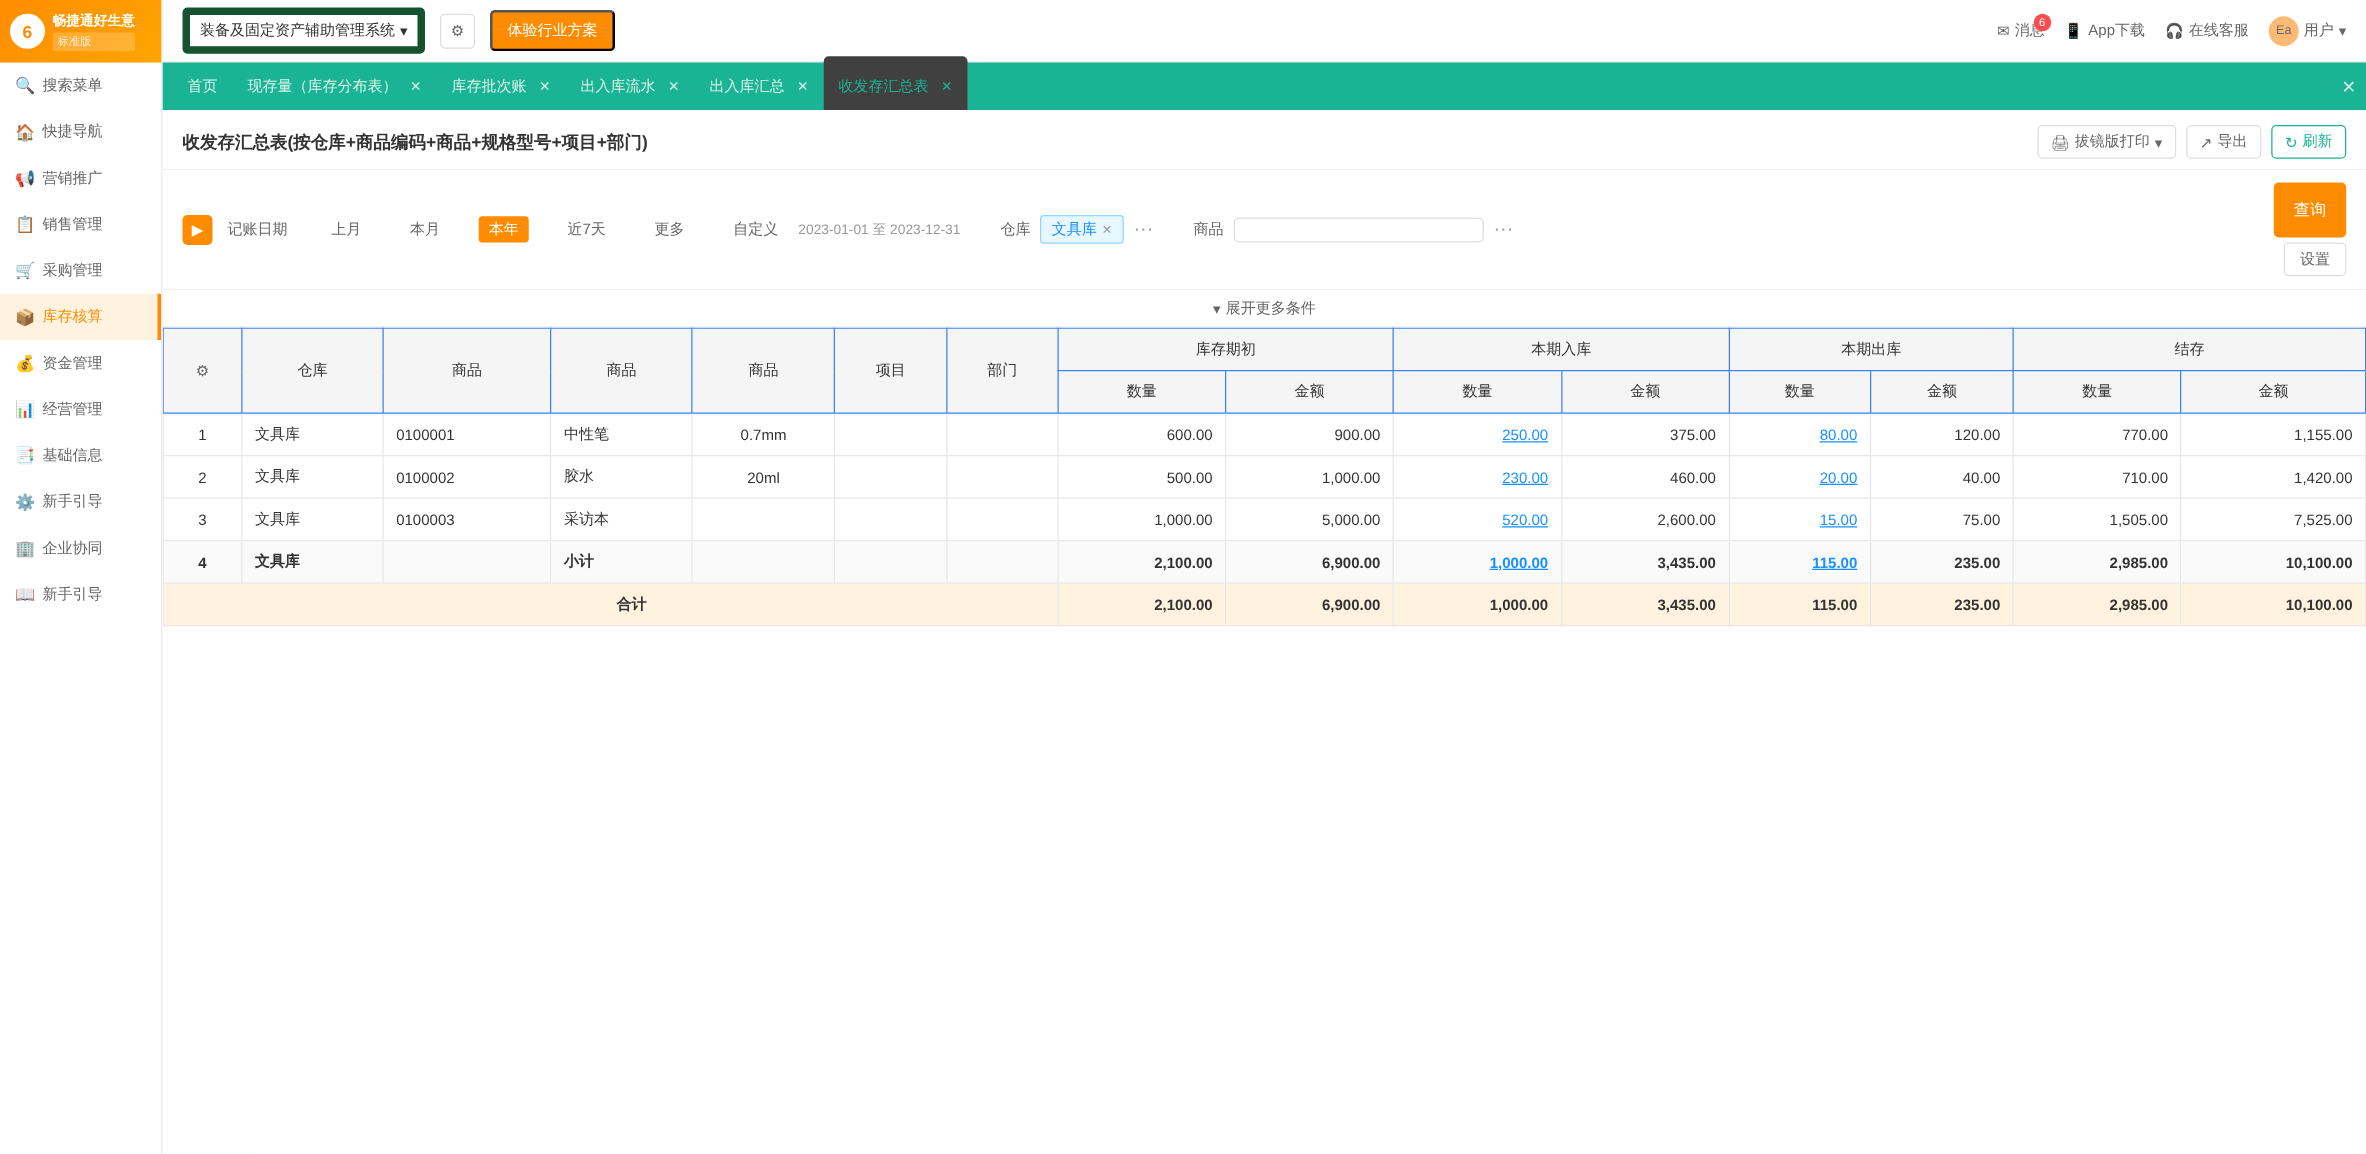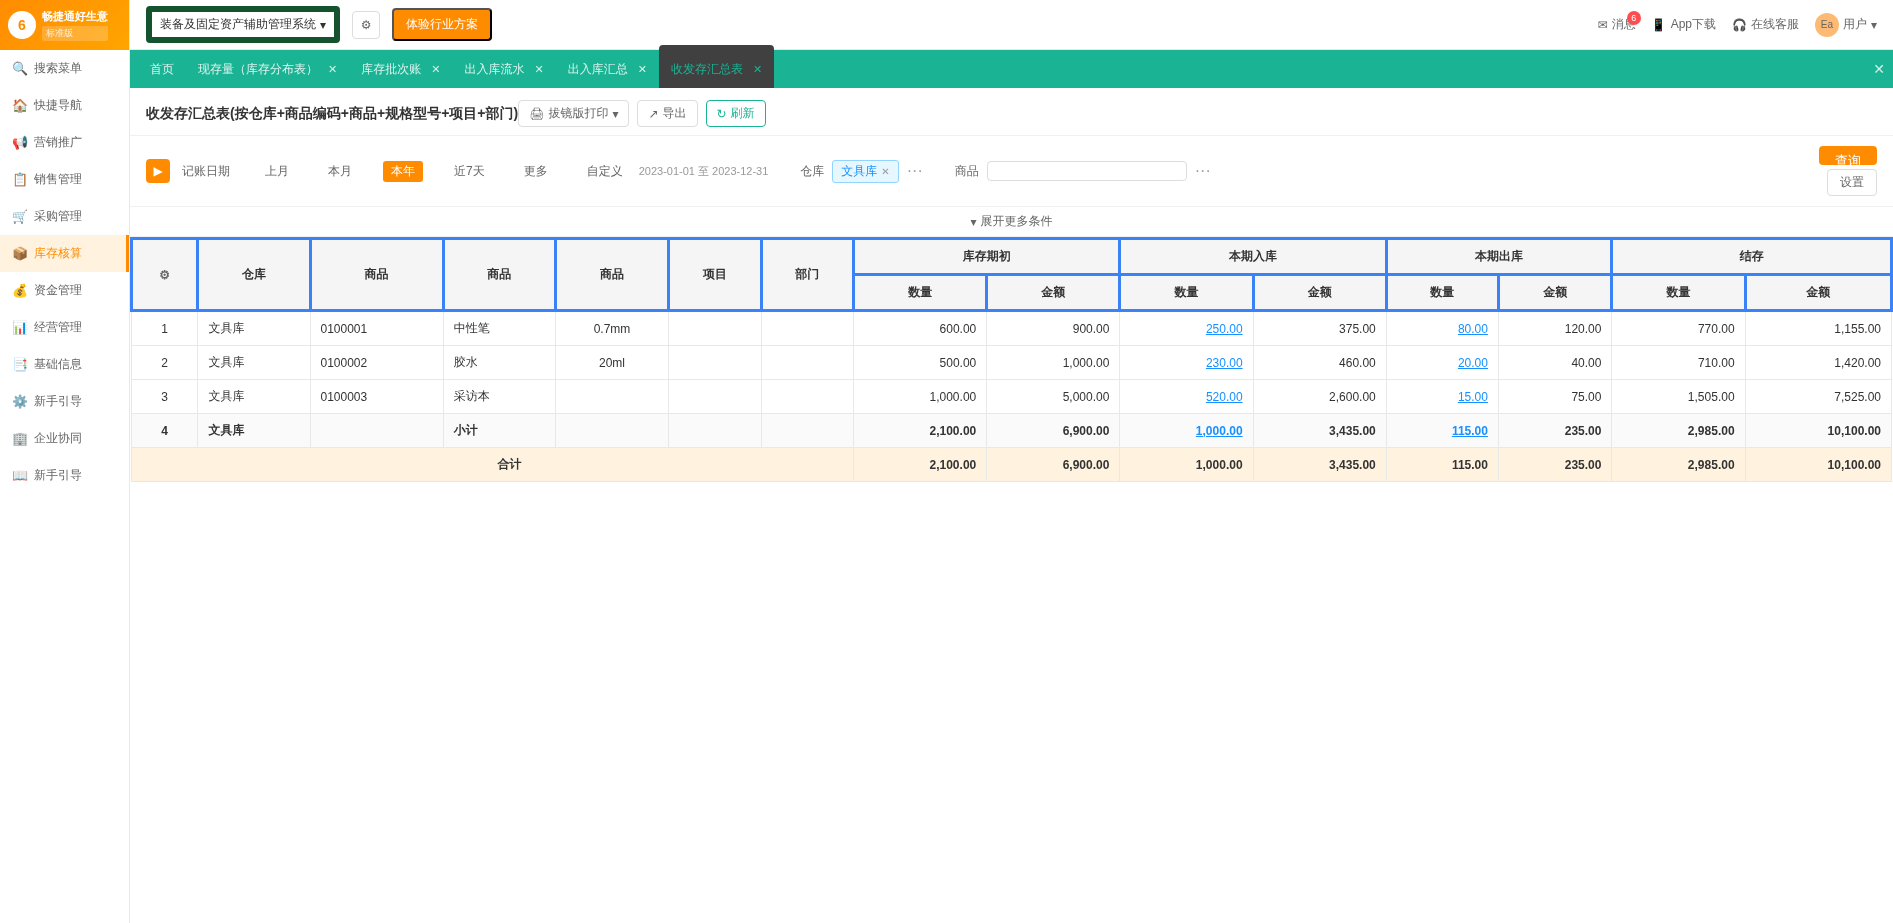--- a/index.html
+++ b/index.html
@@ -29,21 +29,21 @@
 
     
     .tab-bar { background: #1ab394; display: flex; align-items: center; padding: 0 8px; height: 38px; }
     .tab-item { padding: 0 12px; height: 48px; display: flex; align-items: center; gap: 6px; color: rgba(255,255,255,0.85); cursor: pointer; font-size: 12px; white-space: nowrap; }
     .tab-item.active { background: #404040; color: #1ab394; border-radius: 4px 4px 0 0; }
 
     
     .page-content { flex: 1; background: #fff; overflow: auto; display: flex; flex-direction: column; }
 
     
-    .page-header { padding: 12px 16px 8px; border-bottom: 1px solid #f0f0f0; display: flex; align-items: center; }
+    .page-header { padding: 12px 16px 8px; border-bottom: 1px solid #f0f0f0; display: flex; align-items: center; justify-content: space-between; }
     .page-title { font-size: 14px; font-weight: bold; color: #333; }
     .page-actions { display: flex; align-items: center; gap: 8px; }
     .action-btn { display: flex; align-items: center; gap: 4px; padding: 4px 10px; border: 1px solid #ddd; border-radius: 4px; cursor: pointer; color: #666; font-size: 12px; background: #fff; }
     .refresh-btn { color: #1ab394; border-color: #1ab394; }
     .export-btn { color: #666; }
 
     
     .filter-area { padding: 10px 16px; border-bottom: 1px solid #f0f0f0; display: flex; align-items: center; gap: 12px; flex-wrap: wrap; }
     .filter-expand-btn { width: 24px; height: 24px; background: #ff8c00; color: #fff; display: flex; align-items: center; justify-content: center; border-radius: 4px; cursor: pointer; font-size: 12px; flex-shrink: 0; }
     .filter-group { display: flex; align-items: center; gap: 8px; }
@@ -57,34 +57,34 @@
     .filter-more { color: #999; cursor: pointer; font-size: 16px; }
     .filter-input-area { display: flex; align-items: center; gap: 4px; border: 1px solid #ddd; border-radius: 4px; padding: 2px 8px; min-width: 200px; }
     .filter-input-area input { border: none; outline: none; font-size: 12px; flex: 1; }
     .expand-more-row { padding: 6px 16px; text-align: center; border-bottom: 1px solid #f0f0f0; }
     .expand-more-btn { color: #666; font-size: 12px; cursor: pointer; display: inline-flex; align-items: center; gap: 4px; }
 
     
     .table-container { flex: 1; overflow: auto; padding: 0; }
     table { width: 100%; border-collapse: collapse; font-size: 12px; }
     thead tr { background: #f5f5f5; }
-    thead th { padding: 8px 10px; text-align: center; border: 3px solid #3b82f6; color: #333; font-weight: bold; white-space: nowrap; }
+    thead th { padding: 8px 10px; text-align: center; border: 1px solid #3b82f6; color: #333; font-weight: normal; white-space: nowrap; }
     tbody tr { background: #fff; }
     tbody tr.subtotal { background: #fafafa; font-weight: bold; }
     tbody td { padding: 8px 10px; text-align: center; border: 1px solid #e8e8e8; color: #333; }
     tbody td.text-left { text-align: left; }
     tbody td.number { text-align: right; }
     tbody td.link { color: #1890ff; text-decoration: underline; cursor: pointer; }
     tfoot tr { background: #fff3e0; }
     tfoot td { padding: 8px 10px; text-align: right; border: 1px solid #e8e8e8; font-weight: bold; color: #333; }
     tfoot td.label { text-align: center; padding-left: 44px; }
     .settings-icon-cell { cursor: pointer; color: #666; }
 
     
-    .query-btn { background: #ff8c00; color: #fff; border: none; padding: 6px 16px; border-radius: 4px; cursor: pointer; font-size: 13px; height: 19px; }
+    .query-btn { background: #ff8c00; color: #fff; border: none; padding: 6px 16px; border-radius: 4px; cursor: pointer; font-size: 13px; height: 44px; }
     .set-btn { background: #fff; color: #666; border: 1px solid #ddd; padding: 4px 12px; border-radius: 4px; cursor: pointer; font-size: 12px; }
     .print-btn { display: flex; align-items: center; gap: 4px; padding: 4px 10px; border: 1px solid #ddd; border-radius: 4px; cursor: pointer; color: #666; font-size: 12px; }
 
     .close-tab-btn { color: rgba(255,255,255,0.8); font-size: 11px; margin-left: 4px; cursor: pointer; }
     .close-tab-btn-active { color: #1ab394; }
   </style>
 </head>
 <body>
 
 <div class="sidebar">

